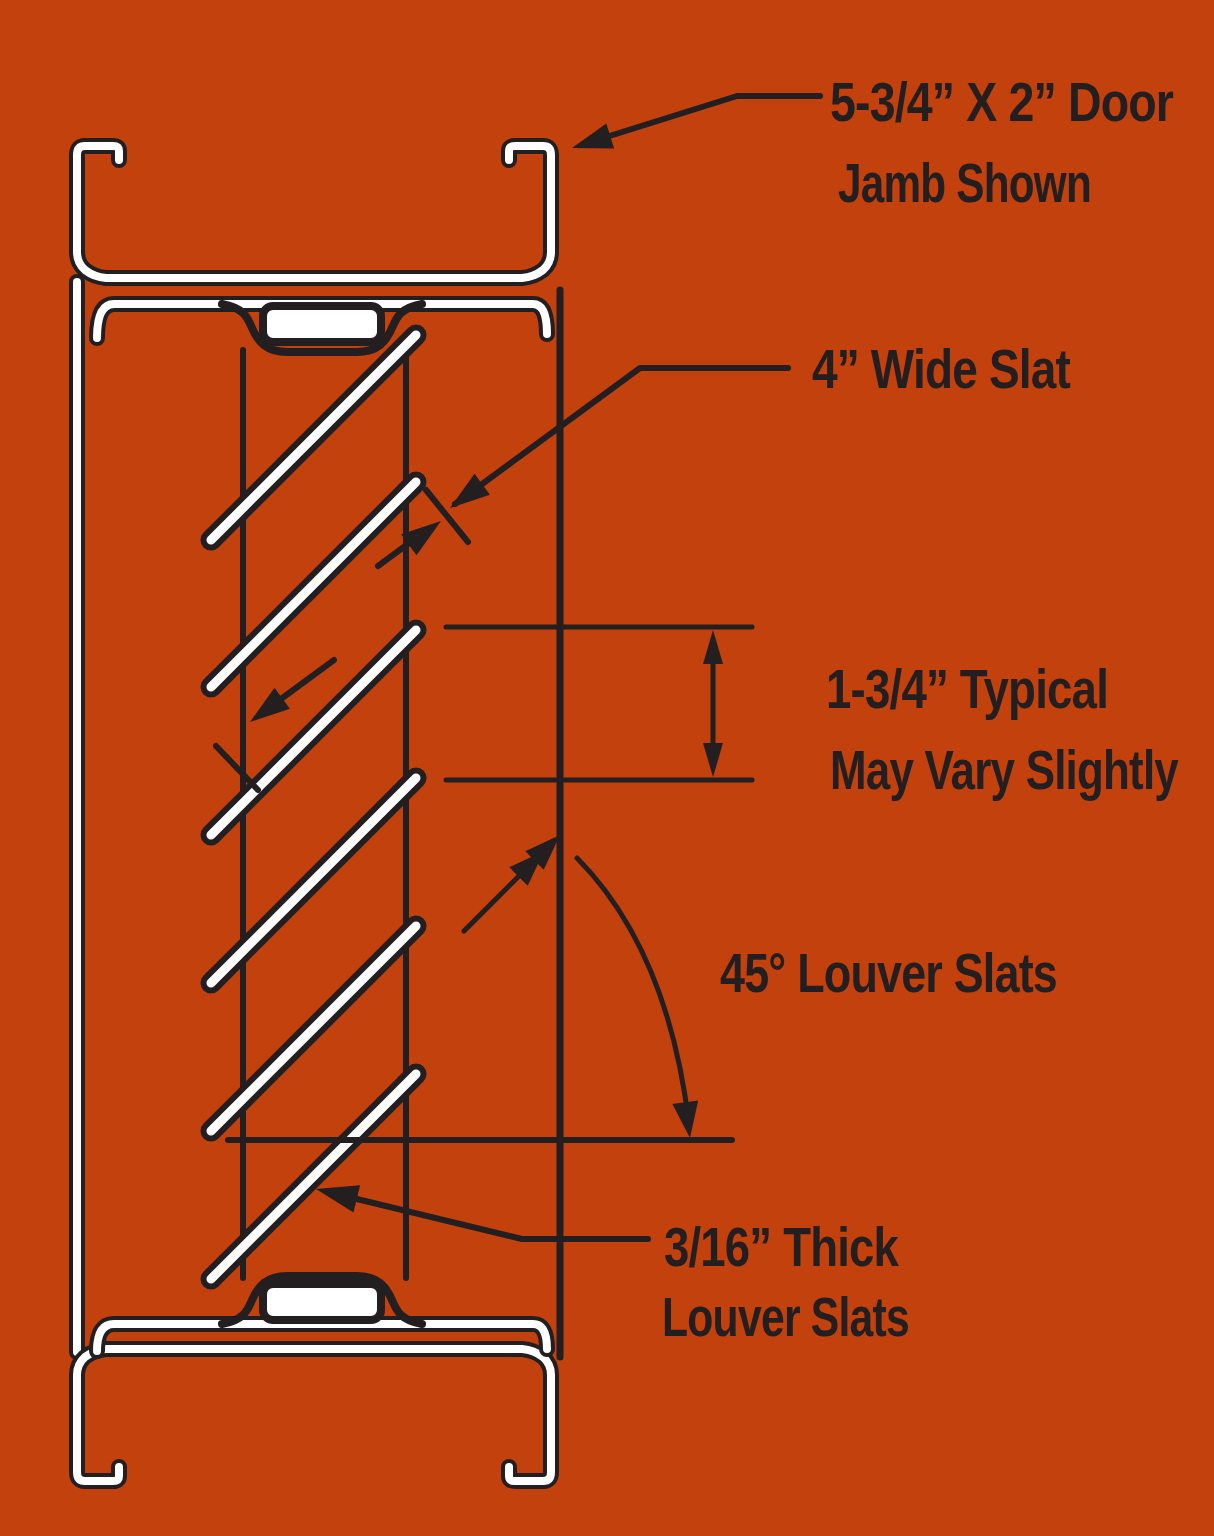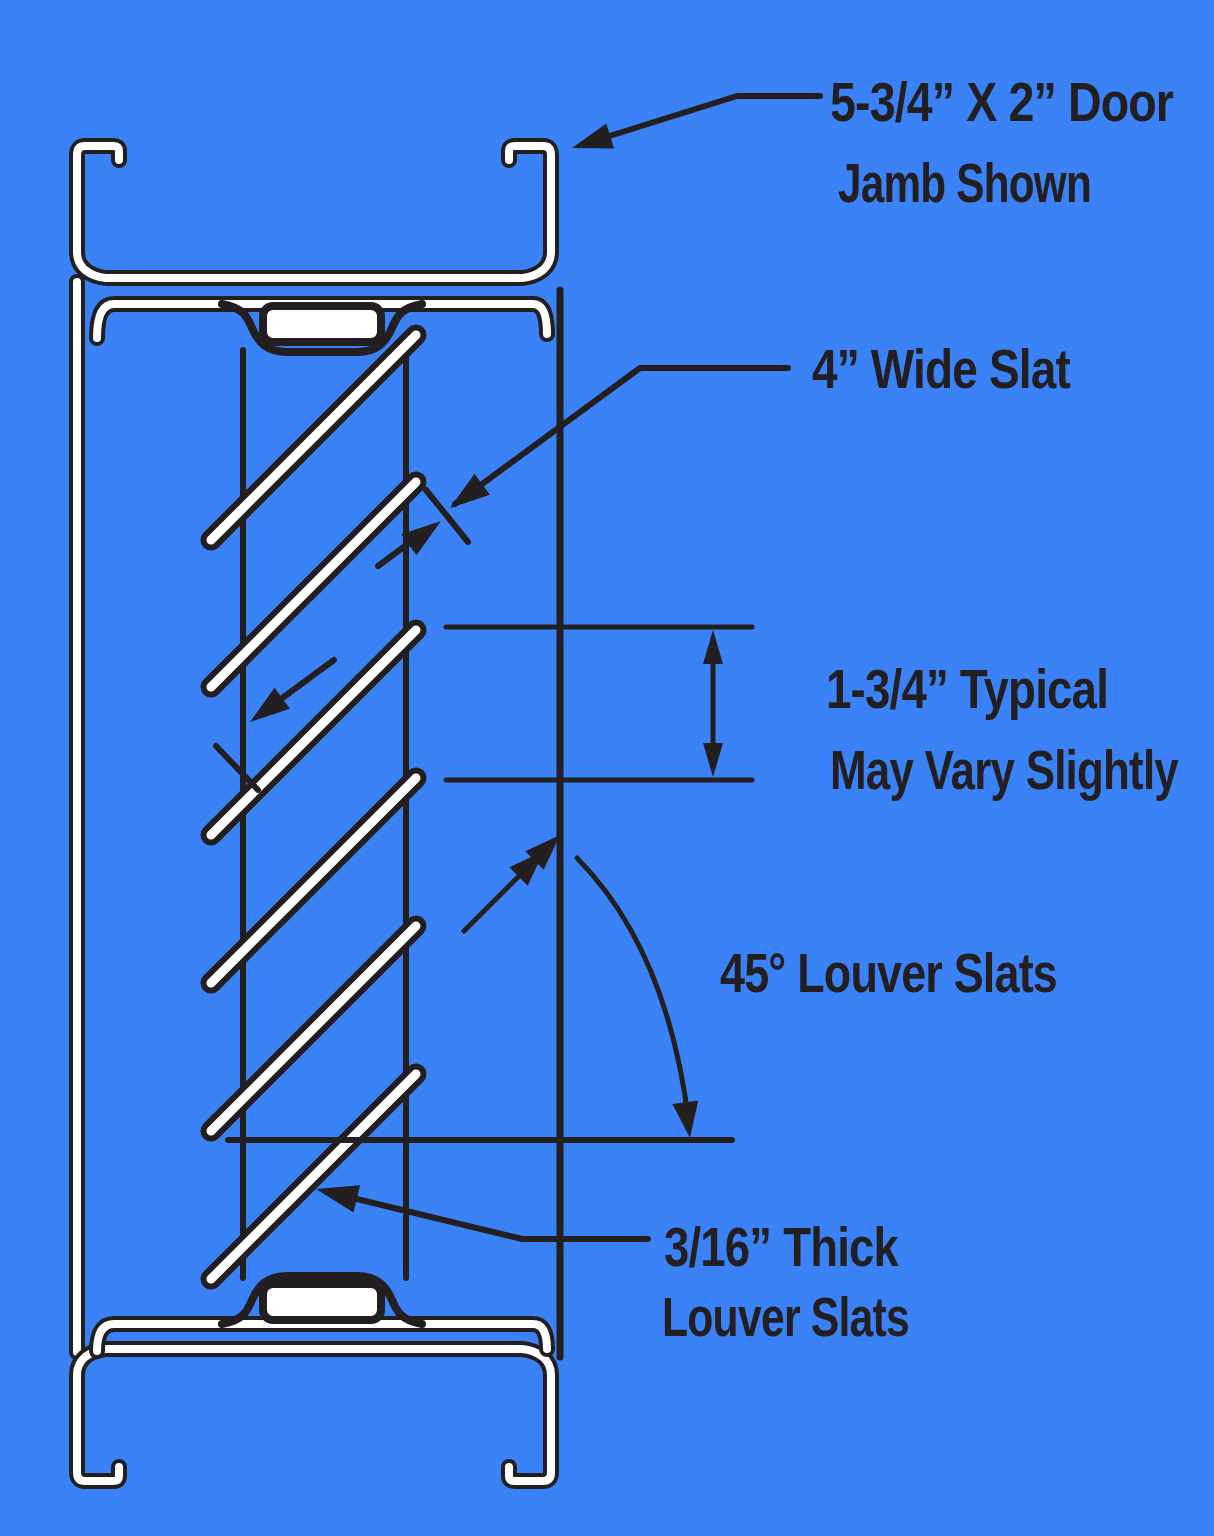--- a/index.html
+++ b/index.html
@@ -1,16 +1,16 @@
 <!DOCTYPE html>
 <html><head>
 <meta charset="utf-8">
 <style>
   html,body{margin:0;padding:0;background:#ffffff;}
-  .page{position:relative;width:1214px;height:1536px;background:#3b82f6;overflow:hidden;
+  .page{position:relative;width:1214px;height:1536px;background:#c2410c;overflow:hidden;
         font-family:"Liberation Sans", sans-serif;}
   svg{display:block;}
   
   .mb16{stroke:#231f20;stroke-width:16;fill:none;stroke-linecap:round;stroke-linejoin:round;}
   .mw8 {stroke:#ffffff;stroke-width:8; fill:none;stroke-linecap:round;stroke-linejoin:round;}
   .sb21{stroke:#231f20;stroke-width:21;fill:none;stroke-linecap:round;}
   .sw9 {stroke:#ffffff;stroke-width:9; fill:none;stroke-linecap:round;}
   .ln7{stroke:#231f20;stroke-width:7;fill:none;stroke-linecap:round;}
   .ln6{stroke:#231f20;stroke-width:6;fill:none;stroke-linecap:round;stroke-linejoin:round;}
   .ln5{stroke:#231f20;stroke-width:5;fill:none;stroke-linecap:round;stroke-linejoin:round;}

